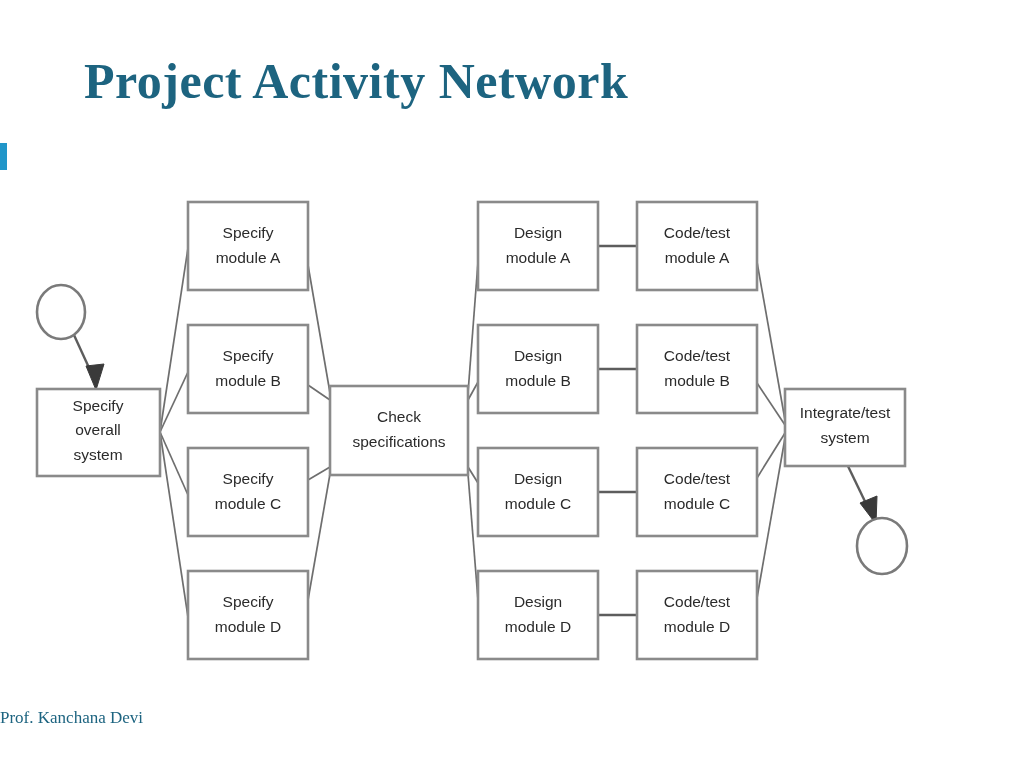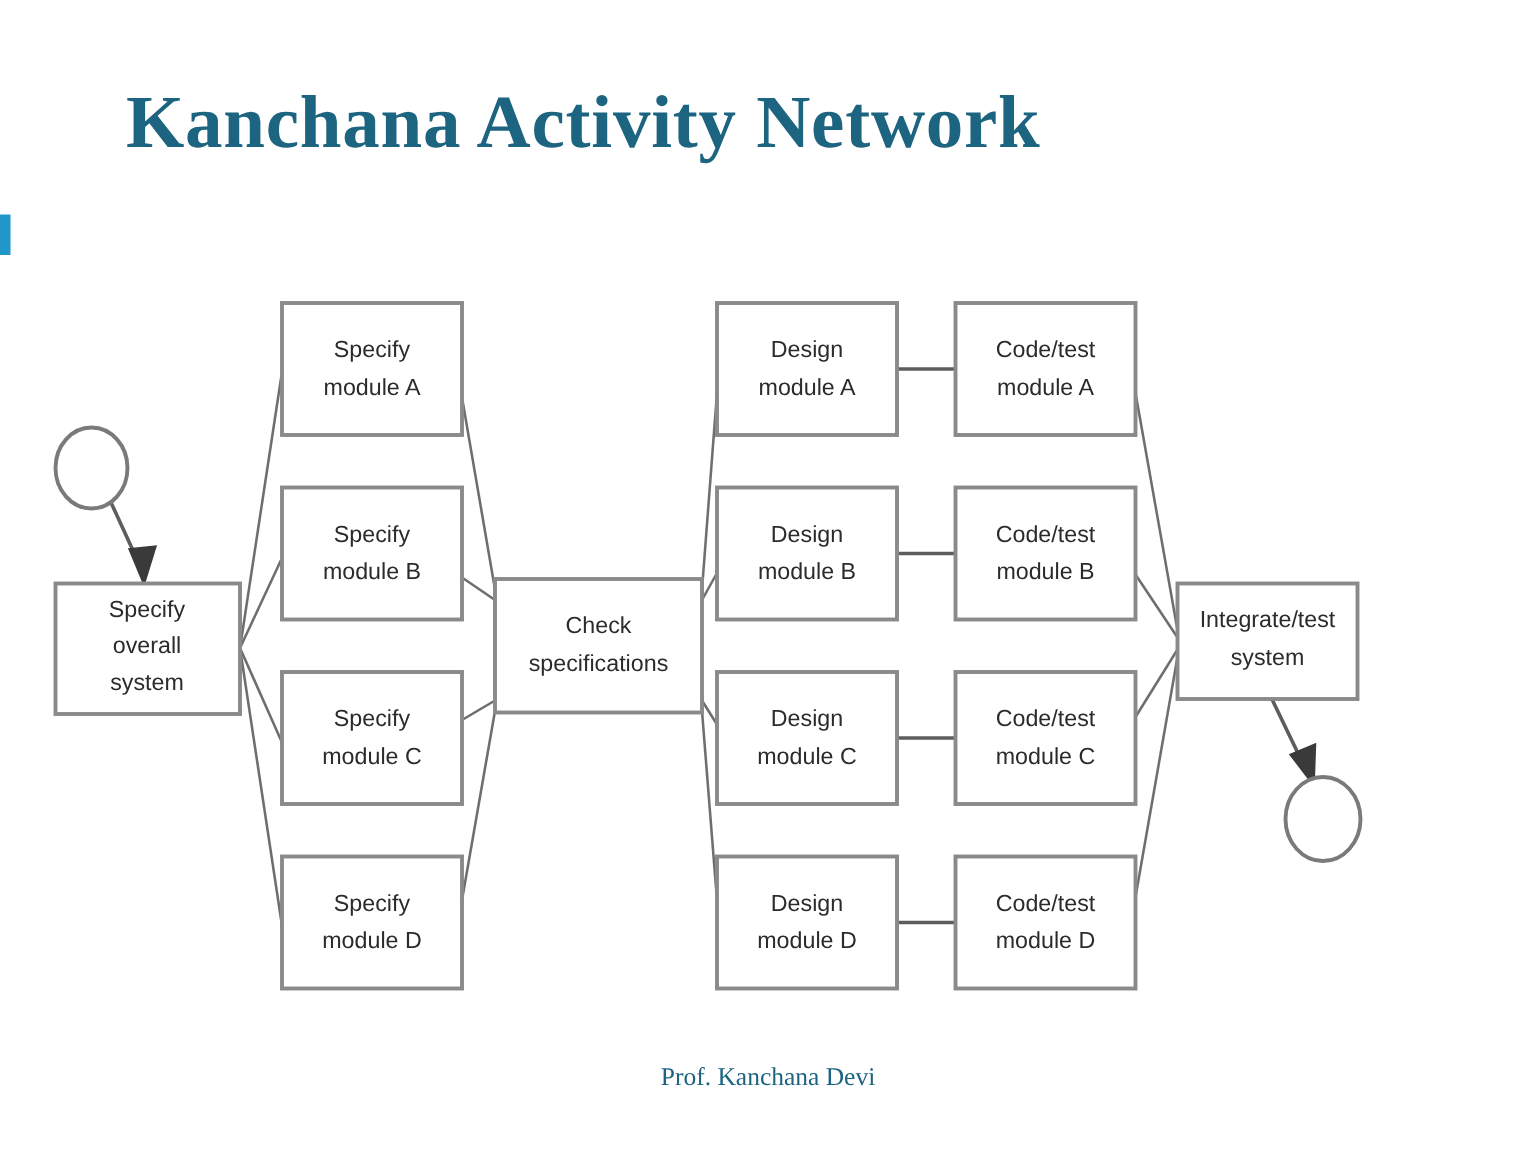--- a/index.html
+++ b/index.html
@@ -36,21 +36,21 @@
     letter-spacing: 0.5px;
     color: #1d6480;
     white-space: nowrap;
   }
 
   #footer-credit {
     position: absolute;
     left: 0;
     right: 0;
     top: 708px;
-    text-align: center;
+    text-align: left;
     font-family: "Liberation Serif", "DejaVu Serif", serif;
     font-size: 17px;
     color: #1d6480;
   }
 
   #diagram-wrap {
     position: absolute;
     left: 0;
     top: 0;
     width: 1024px;
@@ -86,21 +86,21 @@
     fill: #2b2b2b;
     text-anchor: middle;
     dominant-baseline: middle;
   }
 </style>
 </head>
 <body>
 
 <div id="accent-bar"></div>
 
-<div id="slide-title">Kanchana Activity Network</div>
+<div id="slide-title">Project Activity Network</div>
 
 <div id="diagram-wrap">
 <svg id="diagram-svg" width="1024" height="768" viewBox="0 0 1024 768" xmlns="http://www.w3.org/2000/svg">
 
   <g>
     <path class="edge-thick" d="M 74,335 L 96,383"></path>
     <path d="M 96,390 L 86,366 L 104,364 Z" fill="#3a3a3a" stroke="#3a3a3a" stroke-width="1"></path>
   </g>
 
   <g>

